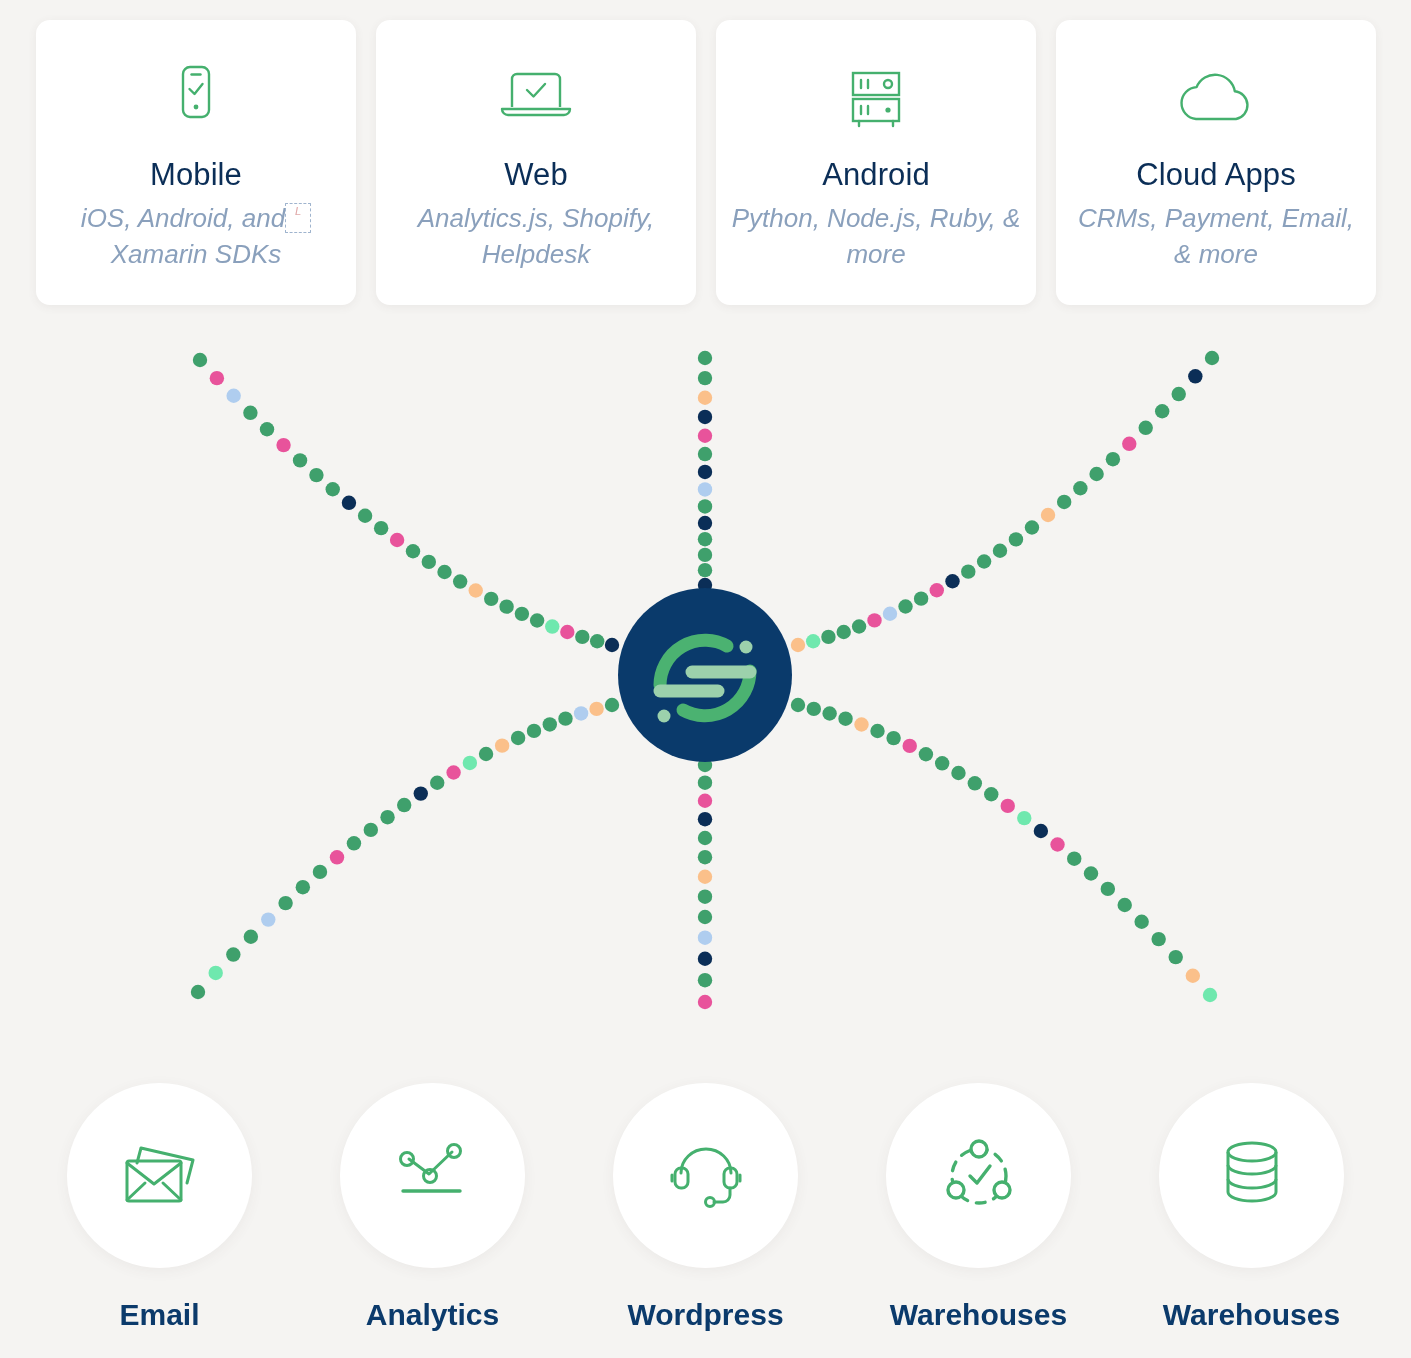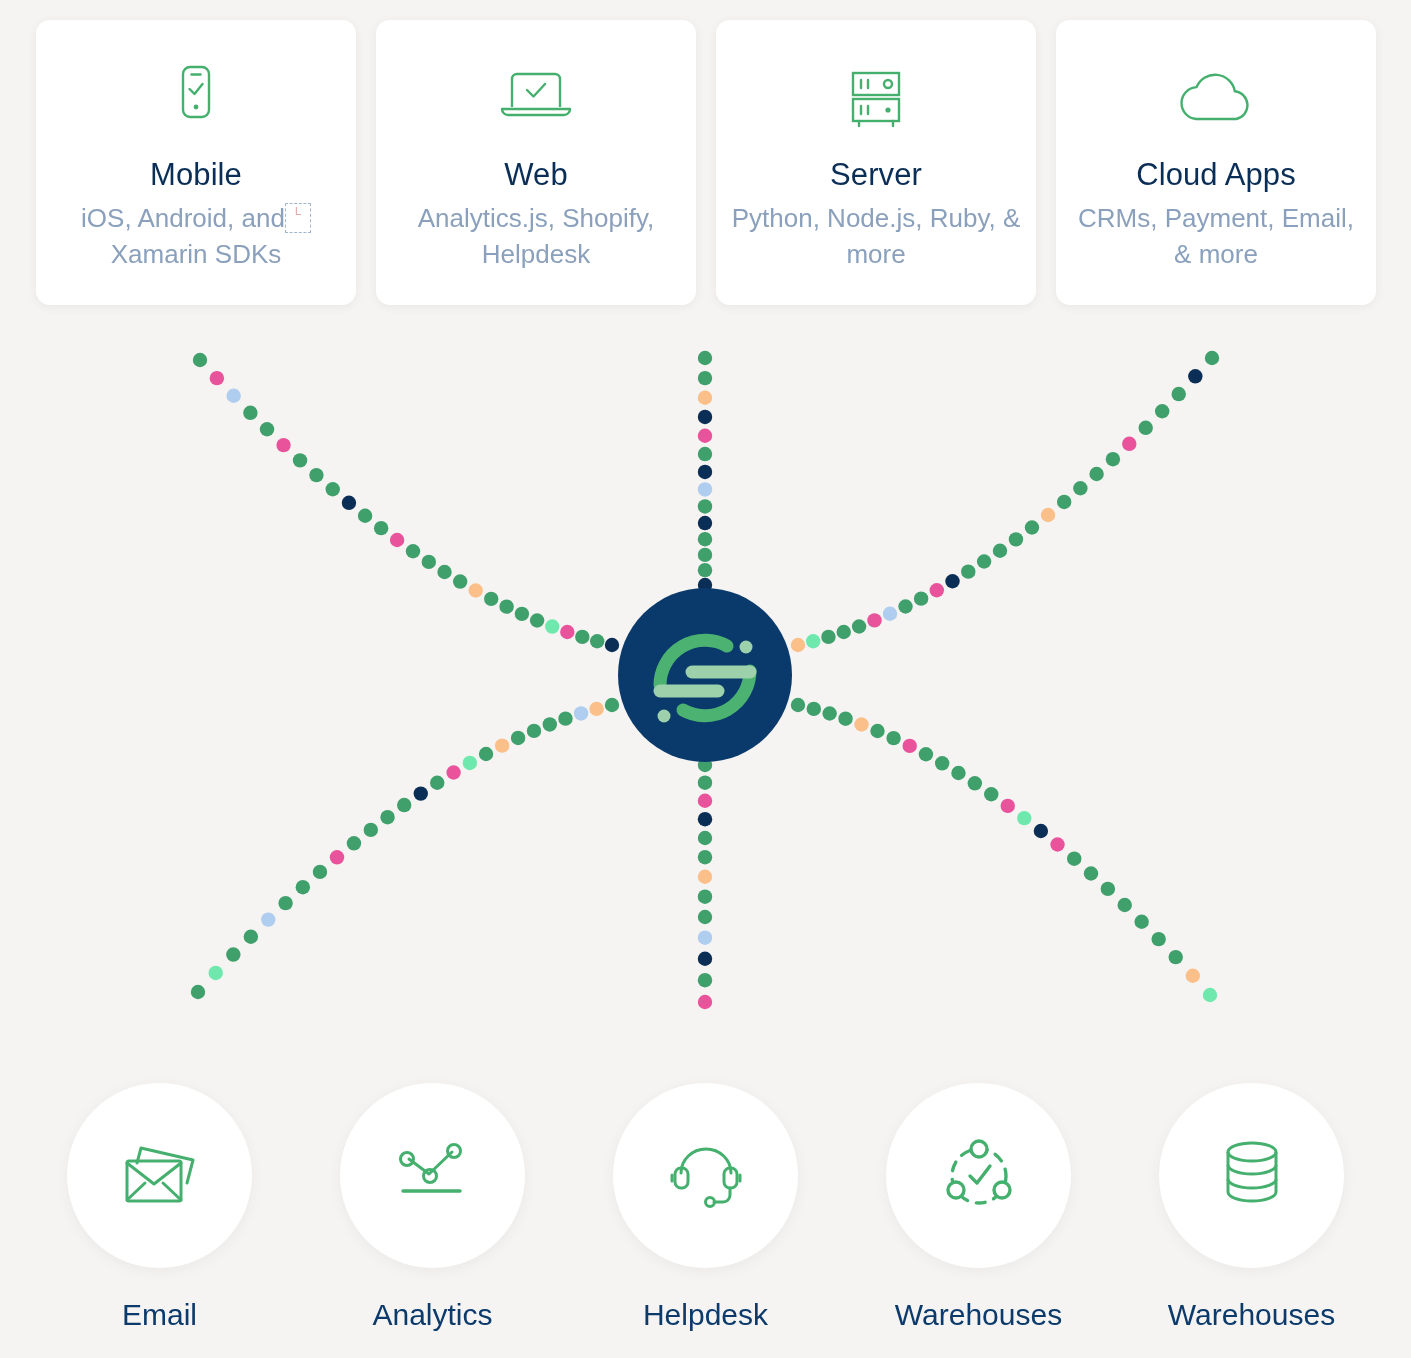--- a/index.html
+++ b/index.html
@@ -58,20 +58,21 @@
   }
 
   .source-card-sub {
     margin-top: 9px;
     font-size: 26px;
     font-weight: 400;
     color: #8AA0BC;
     text-align: center;
     line-height: 1.38;
     max-width: 290px;
+    font-style: italic;
   }
 
   
   .lsep-glyph {
     display: inline-block;
     width: 26px;
     height: 30px;
     vertical-align: -6px;
     position: relative;
     border: 1.5px dashed #9FB4CE;
@@ -122,21 +123,21 @@
     box-shadow: 0 3px 14px rgba(80, 75, 70, 0.06);
     display: flex;
     align-items: center;
     justify-content: center;
   }
 
   .dest-label {
     margin-top: 30px;
     font-size: 30px;
     color: #0B3A6B;
-    font-weight: 400;
+    font-weight: 700;
     white-space: nowrap;
   }
 </style>
 </head>
 <body>
 
 <div id="page">
 
   <div class="source-cards">
 
@@ -176,21 +177,21 @@
           <line x1="37" y1="17" x2="37" y2="25" stroke="#45B06E" stroke-width="2.4" stroke-linecap="round"></line>
           <circle cx="57" cy="21" r="4" fill="none" stroke="#45B06E" stroke-width="2.4"></circle>
           <rect x="22" y="36" width="46" height="22" fill="none" stroke="#45B06E" stroke-width="2.4"></rect>
           <line x1="30" y1="43" x2="30" y2="51" stroke="#45B06E" stroke-width="2.4" stroke-linecap="round"></line>
           <line x1="37" y1="43" x2="37" y2="51" stroke="#45B06E" stroke-width="2.4" stroke-linecap="round"></line>
           <circle cx="57" cy="47" r="2.6" fill="#45B06E"></circle>
           <line x1="28" y1="58" x2="28" y2="63" stroke="#45B06E" stroke-width="2.4" stroke-linecap="round"></line>
           <line x1="62" y1="58" x2="62" y2="63" stroke="#45B06E" stroke-width="2.4" stroke-linecap="round"></line>
         </svg>
       </div>
-      <div class="source-card-title">Server</div>
+      <div class="source-card-title">Android</div>
       <div class="source-card-sub">Python, Node.js, Ruby, &amp; more</div>
     </div>
 
     <div class="source-card">
       <div class="source-card-icon">
         <svg width="100" height="76" viewBox="0 0 100 76">
           <path d="M30 56 a16 16 0 0 1 0.6 -31.9 a20 20 0 0 1 38.2 4.2 a14 14 0 0 1 1.2 27.7 Z" fill="none" stroke="#45B06E" stroke-width="2.4" stroke-linejoin="round"></path>
         </svg>
       </div>
       <div class="source-card-title">Cloud Apps</div>
@@ -400,21 +401,21 @@
         <svg width="76" height="74" viewBox="0 0 76 74">
           <path d="M13 34 a25 24 0 0 1 50 0" fill="none" stroke="#45B06E" stroke-width="3" stroke-linecap="round"></path>
           <rect x="7" y="29" width="13" height="20" rx="6" fill="none" stroke="#45B06E" stroke-width="3"></rect>
           <rect x="56" y="29" width="13" height="20" rx="6" fill="none" stroke="#45B06E" stroke-width="3"></rect>
           <line x1="4" y1="36" x2="4" y2="42" stroke="#45B06E" stroke-width="3" stroke-linecap="round"></line>
           <line x1="72" y1="36" x2="72" y2="42" stroke="#45B06E" stroke-width="3" stroke-linecap="round"></line>
           <path d="M62 49 v7 a7 7 0 0 1 -7 7 h-9" fill="none" stroke="#45B06E" stroke-width="3" stroke-linecap="round"></path>
           <circle cx="42" cy="63" r="4.5" fill="none" stroke="#45B06E" stroke-width="3"></circle>
         </svg>
       </div>
-      <div class="dest-label">Helpdesk</div>
+      <div class="dest-label">Wordpress</div>
     </div>
 
     <div class="dest-item">
       <div class="dest-circle">
         <svg width="76" height="74" viewBox="0 0 76 74">
           <circle cx="38" cy="37" r="27" fill="none" stroke="#45B06E" stroke-width="3.4" stroke-linecap="round" stroke-dasharray="9 9"></circle>
           <circle cx="38" cy="10" r="8" fill="#FFFFFF" stroke="#45B06E" stroke-width="3.4"></circle>
           <circle cx="15" cy="51" r="8" fill="#FFFFFF" stroke="#45B06E" stroke-width="3.4"></circle>
           <circle cx="61" cy="51" r="8" fill="#FFFFFF" stroke="#45B06E" stroke-width="3.4"></circle>
           <polyline points="29,37 36,44 49,27" fill="none" stroke="#45B06E" stroke-width="3.4" stroke-linecap="round" stroke-linejoin="round"></polyline>

